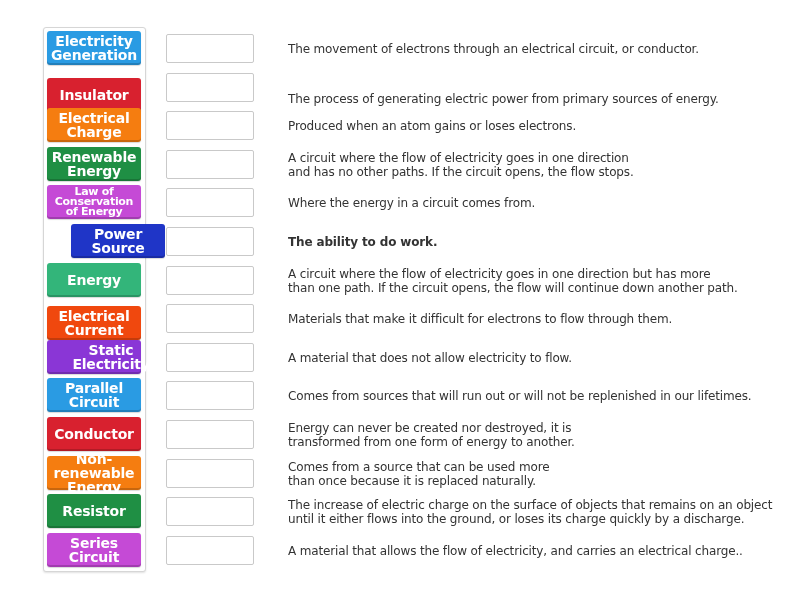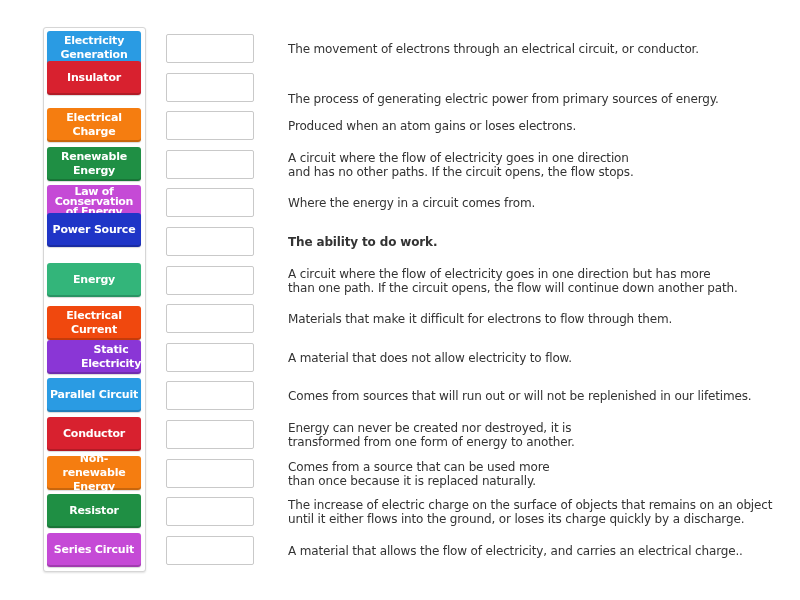--- a/index.html
+++ b/index.html
@@ -10,21 +10,21 @@
     .tray {
       position: absolute; left: 43px; top: 27px; width: 103px; height: 545px;
       border: 1px solid #d6d6d6; border-radius: 3px; background: #ffffff;
       box-shadow: 0 1px 2px rgba(0,0,0,0.12);
       box-sizing: border-box;
     }
     .tile {
       position: absolute; left: 47px; width: 94px; height: 34px;
       border-radius: 3px; color: #ffffff; font-weight: bold;
       display: flex; align-items: center; justify-content: center; text-align: center;
-      font-size: 11px; line-height: 14px; letter-spacing: -0.2px;
+      font-size: 14px; line-height: 14px; letter-spacing: -0.2px;
       box-shadow: inset 0 -2px 0 rgba(0,0,0,0.18), 0 1px 1px rgba(0,0,0,0.15);
       cursor: grab; box-sizing: border-box; padding: 0 2px;
     }
     .tile.small { font-size: 11px; line-height: 10px; letter-spacing: -0.3px; }
     .slot {
       position: absolute; left: 166px; width: 88px; height: 29px;
       border: 1px solid #c9c9c9; border-radius: 2px; background: #fff;
       box-sizing: border-box;
     }
     .def {
@@ -32,25 +32,25 @@
       font-size: 12px; line-height: 14px; color: #333333;
       white-space: pre-line; letter-spacing: -0.15px; margin-left: 24px;
     }
   </style>
 </head>
 <body>
 
 <div class="tray"></div>
 <div id="tiles">
     <div class="tile" style="top: 31px; background: linear-gradient(rgb(42, 155, 227), rgb(42, 155, 227));">Electricity Generation</div>
-    <div class="tile" style="top: 61px; background: linear-gradient(rgb(216, 33, 47), rgb(216, 33, 47));">Insulator</div>
+    <div class="tile" style="top: 78px; background: linear-gradient(rgb(216, 33, 47), rgb(216, 33, 47));">Insulator</div>
     <div class="tile" style="top: 108px; background: linear-gradient(rgb(245, 125, 16), rgb(245, 125, 16));">Electrical Charge</div>
     <div class="tile" style="top: 147px; background: linear-gradient(rgb(31, 143, 68), rgb(31, 143, 68));">Renewable Energy</div>
     <div class="tile small" style="top: 185px; background: linear-gradient(rgb(197, 74, 214), rgb(197, 74, 214));">Law of Conservation of Energy</div>
-    <div class="tile" style="top: 213px; background: linear-gradient(rgb(31, 53, 199), rgb(31, 53, 199));">Power Source</div>
+    <div class="tile" style="top: 224px; background: linear-gradient(rgb(31, 53, 199), rgb(31, 53, 199)); margin-left: 24px;">Power Source</div>
     <div class="tile" style="top: 263px; background: linear-gradient(rgb(51, 181, 122), rgb(51, 181, 122));">Energy</div>
     <div class="tile" style="top: 306px; background: linear-gradient(rgb(240, 72, 14), rgb(240, 72, 14));">Electrical Current</div>
     <div class="tile" style="top: 340px; background: linear-gradient(rgb(138, 54, 214), rgb(138, 54, 214)); padding-left: 36px;">Static Electricity</div>
     <div class="tile" style="top: 378px; background: linear-gradient(rgb(42, 155, 227), rgb(42, 155, 227));">Parallel Circuit</div>
     <div class="tile" style="top: 417px; background: linear-gradient(rgb(216, 33, 47), rgb(216, 33, 47));">Conductor</div>
     <div class="tile" style="top: 456px; background: linear-gradient(rgb(245, 125, 16), rgb(245, 125, 16));">Non-renewable Energy</div>
     <div class="tile" style="top: 494px; background: linear-gradient(rgb(31, 143, 68), rgb(31, 143, 68));">Resistor</div>
     <div class="tile" style="top: 533px; background: linear-gradient(rgb(197, 74, 214), rgb(197, 74, 214));">Series Circuit</div>
   </div>
 <div id="rows">

